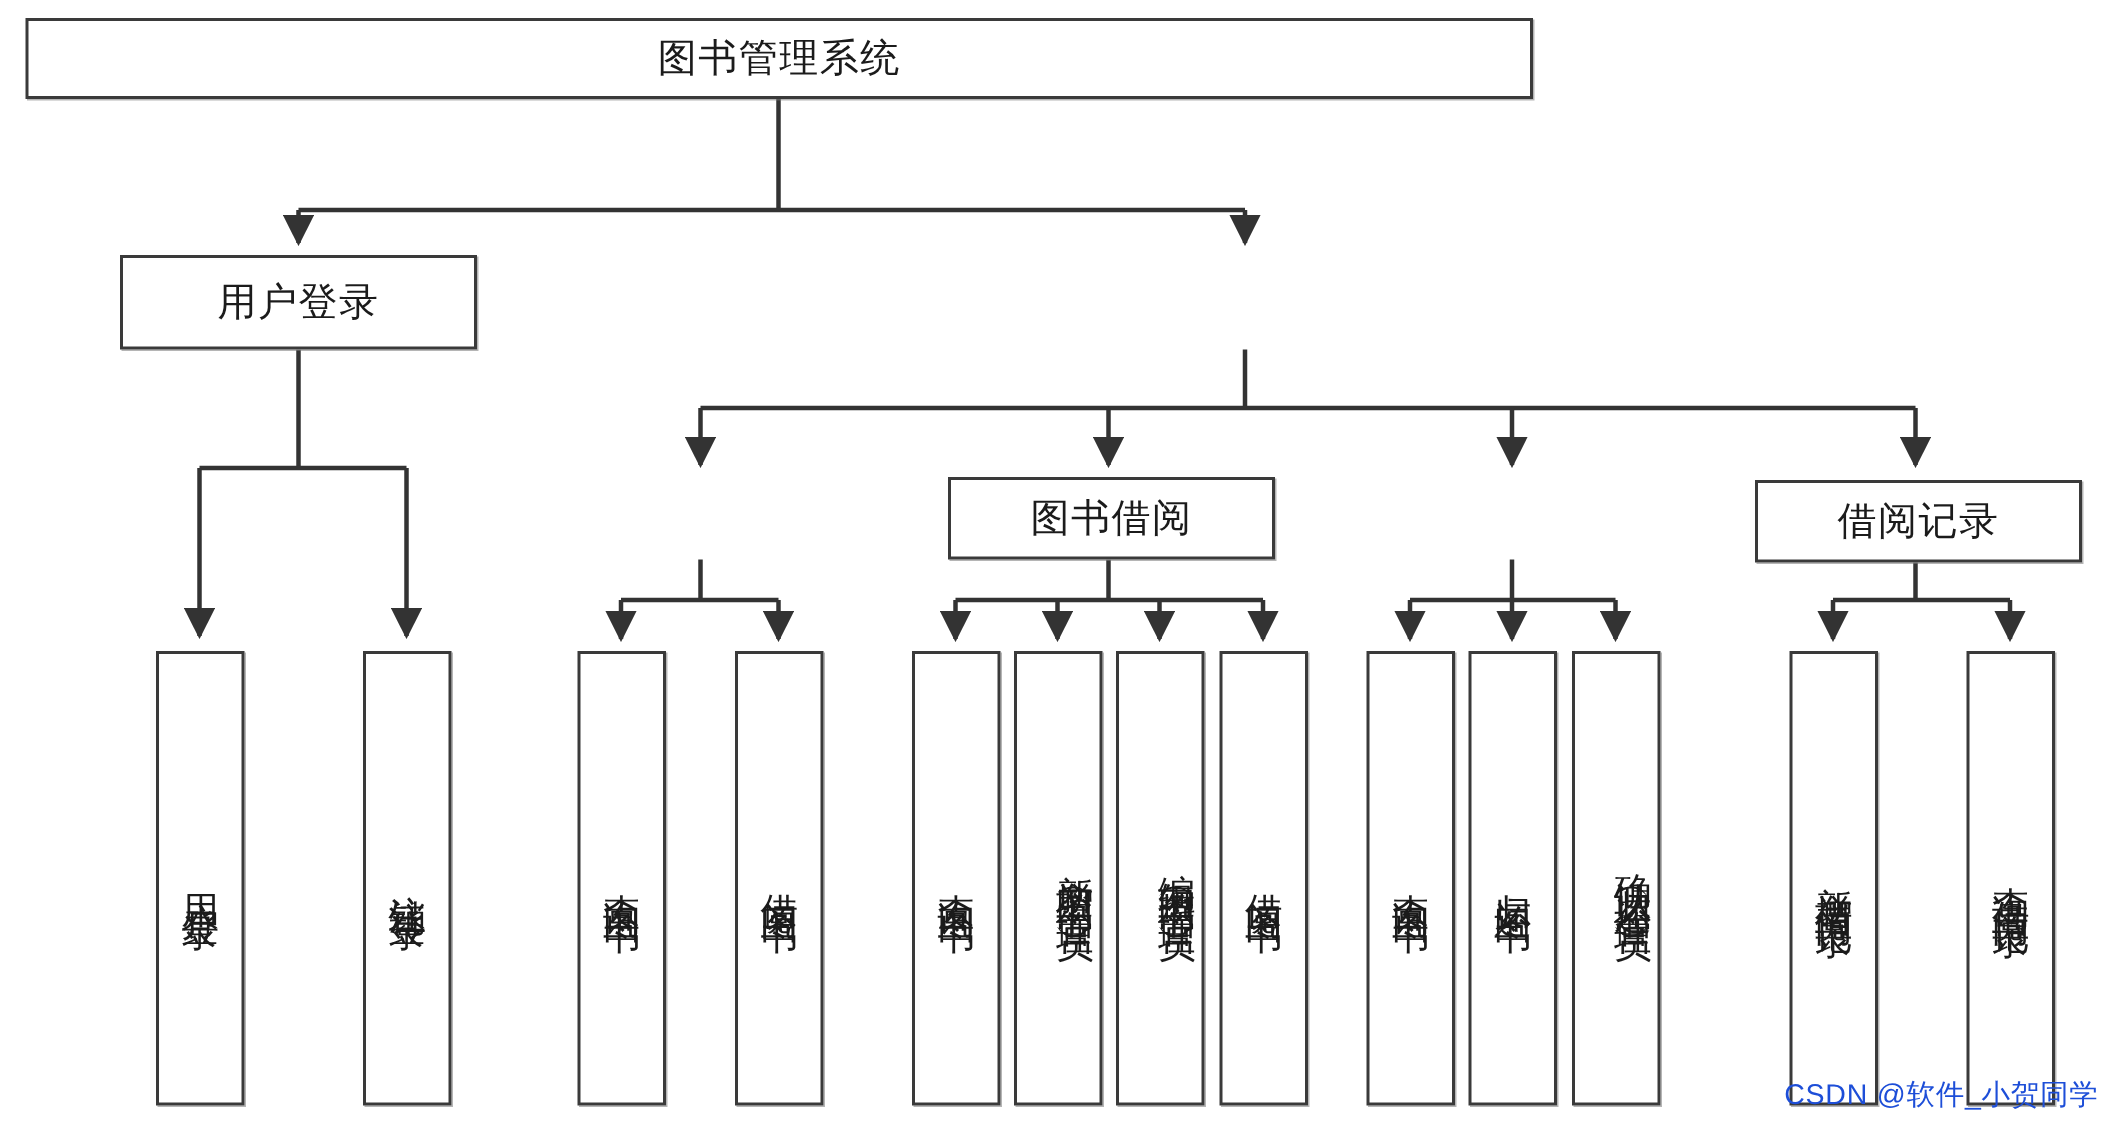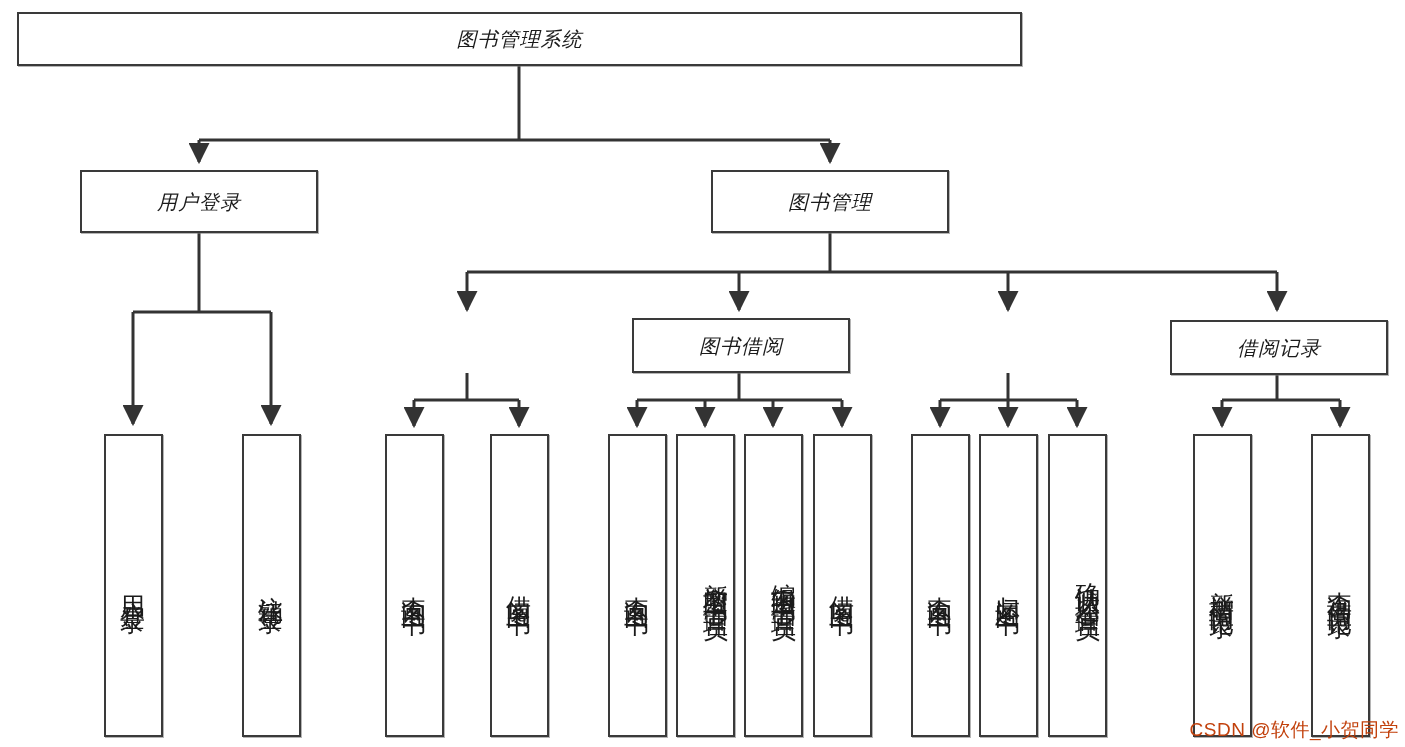--- a/index.html
+++ b/index.html
@@ -27,45 +27,44 @@
     box-sizing: border-box;
     border: 2px solid #3a3a3a;
     background: #ffffff;
     display: flex;
     align-items: center;
     justify-content: center;
     color: #1b1b1b;
     box-shadow: 1px 1px 0 rgba(120,120,120,0.55);
   }
   .node.h {
-    font-size: 20px;
+    font-size: 26px;
     line-height: 1.2;
     letter-spacing: 1px;
-    font-style: italic;
   }
   .node.v {
     writing-mode: vertical-rl;
     text-orientation: upright;
     font-size: 25px;
     letter-spacing: 5px;
     padding-top: 4px;
     padding-bottom: 4px;
   }
   .node.v.top {
     align-items: flex-start;
   }
   .node.v > span {
     display: block;
   }
   .watermark {
     position: absolute;
     right: 6px;
     bottom: 4px;
     font-size: 19px;
-    color: #c2410c;
+    color: #1d4ed8;
     letter-spacing: 0.5px;
     white-space: nowrap;
     pointer-events: none;
   }
 </style>
 </head>
 <body>
 
 <div id="canvas">
 
@@ -119,23 +118,20 @@
     </g>
   </svg>
 
   <div class="node h" style="left:17px; top:12px; width:1005px; height:54px;">
     <span>图书管理系统</span>
   </div>
 
   <div class="node h" style="left:80px; top:170px; width:238px; height:63px;">
     <span>用户登录</span>
   </div>
-  <div class="node h" style="left:711px; top:170px; width:238px; height:63px;">
-    <span>图书管理</span>
-  </div>
 
   <div class="node h" style="left:632px; top:318px; width:218px; height:55px;">
     <span>图书借阅</span>
   </div>
   <div class="node h" style="left:1170px; top:320px; width:218px; height:55px;">
     <span>借阅记录</span>
   </div>
 
   <div class="node v" style="left:104px; top:434px; width:59px; height:303px;">
     <span>用户登录</span>

